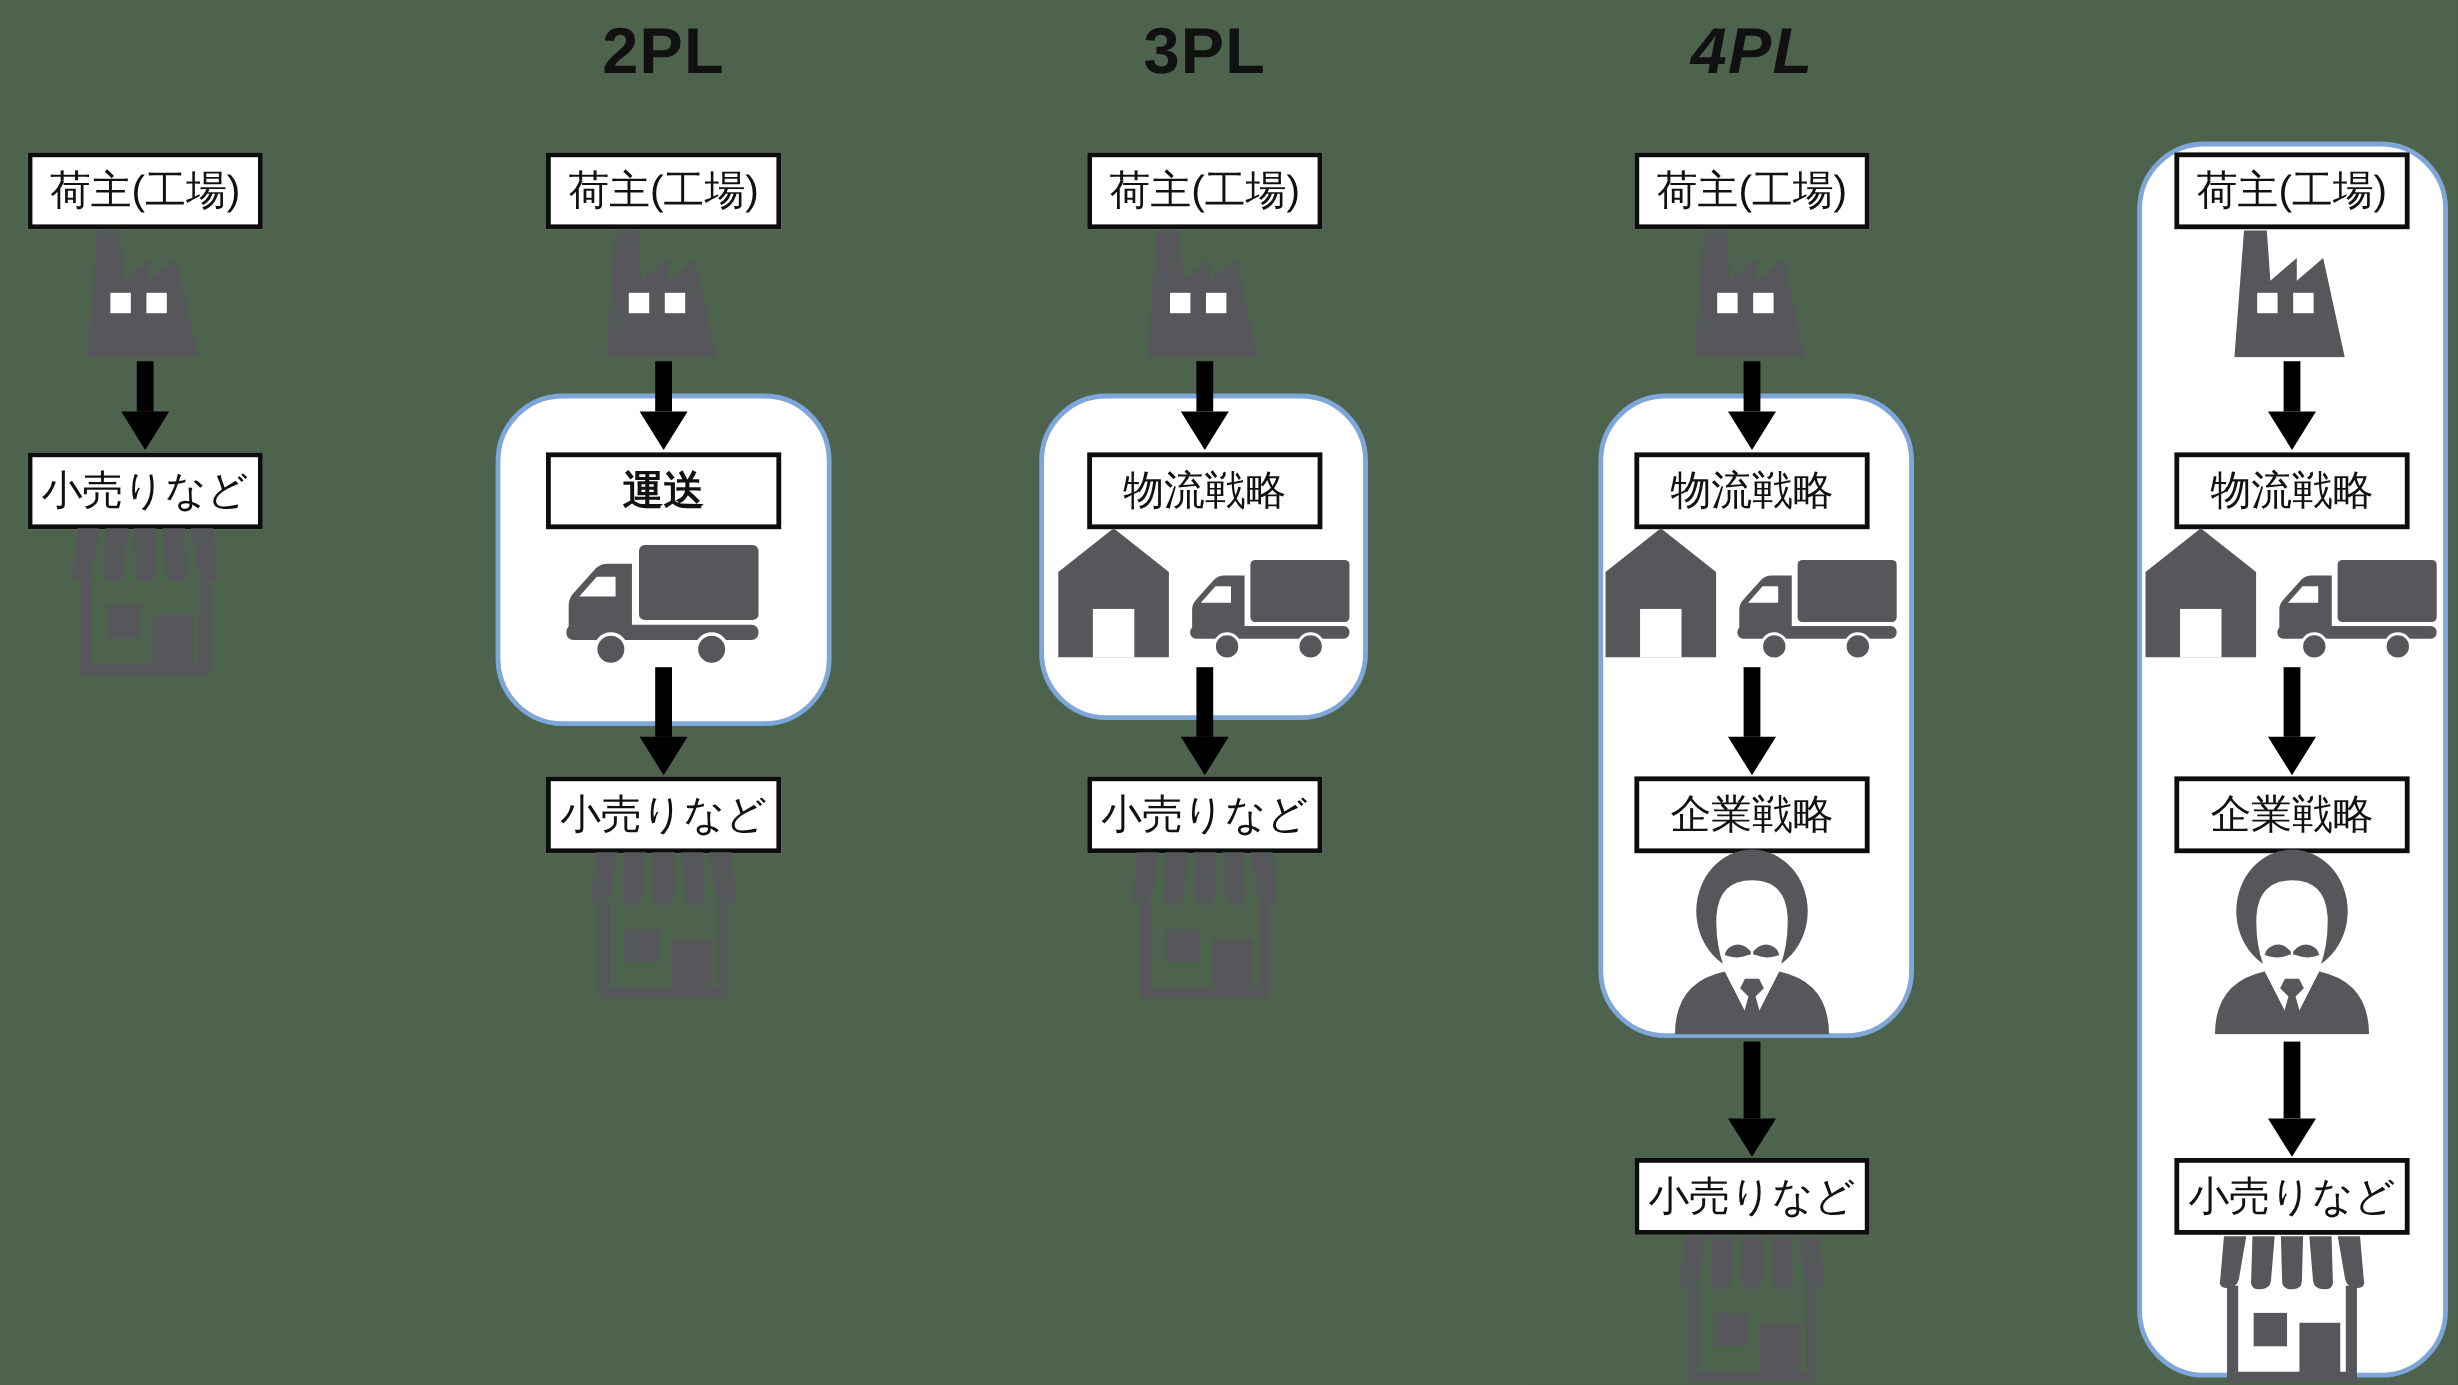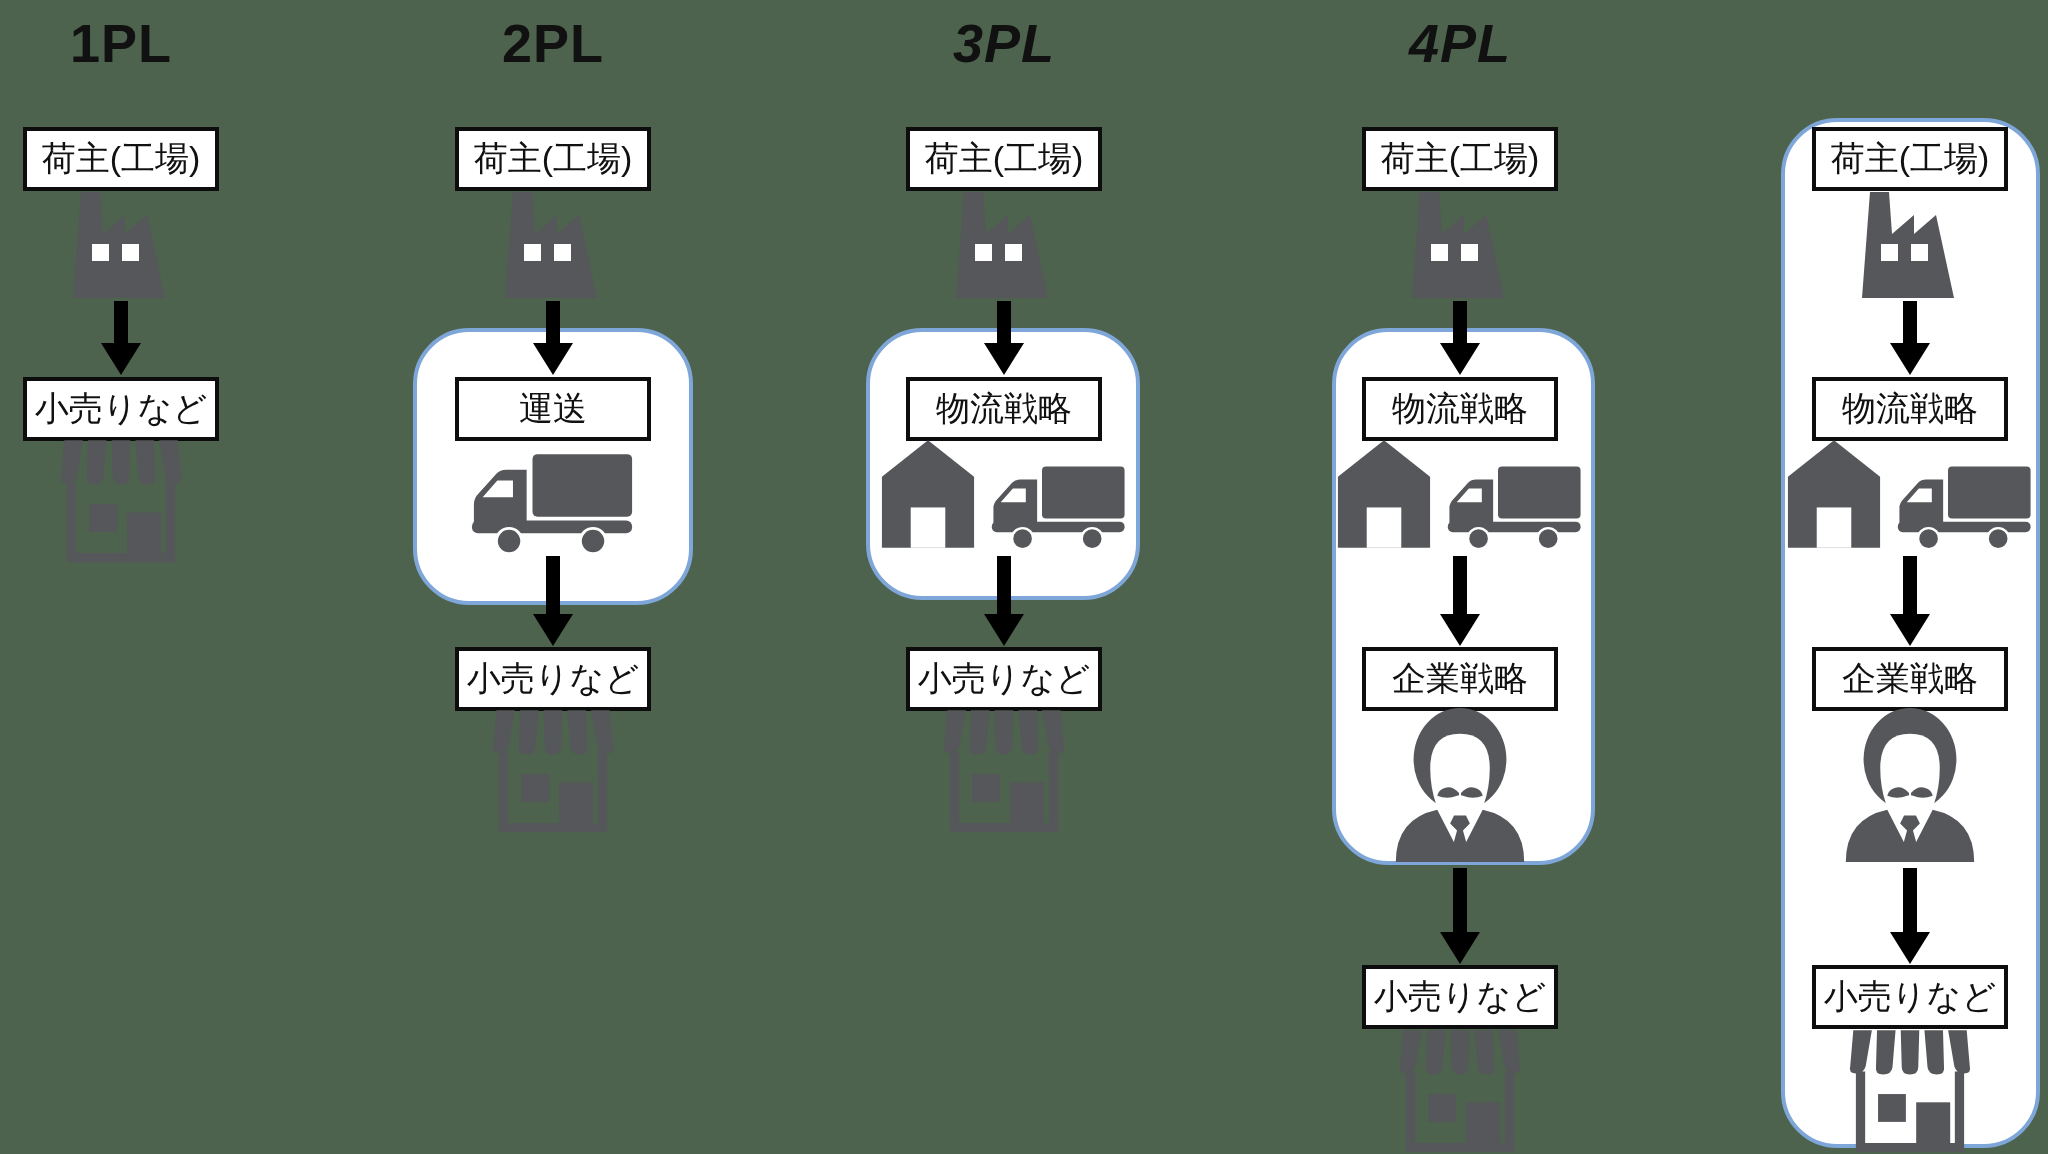--- a/index.html
+++ b/index.html
@@ -68,21 +68,20 @@
   </defs>
 </svg>
 
 <div class="canvas">
 
   <div class="scope-box" style="left:413px;top:328px;width:280px;height:277px;"></div>
   <div class="scope-box" style="left:866px;top:328px;width:274px;height:272px;"></div>
   <div class="scope-box" style="left:1332px;top:328px;width:263px;height:537px;"></div>
   <div class="scope-box" style="left:1781px;top:118px;width:259px;height:1030px;"></div>
 
-  <div class="col-title" style="left:1px;">1PL</div>
   <div class="label-box" style="left:23px;top:127px;">
       <span>荷主(工場)</span>
     </div>
   <svg class="icon" style="left:59px;top:188px;" width="124" height="110">
       <use href="#sym-factory"></use>
     </svg>
   <div class="arrow" style="left:101px;top:301px;height:74px;">
       <div class="shaft"></div>
       <div class="head"></div>
     </div>
@@ -97,38 +96,38 @@
   <div class="label-box" style="left:455px;top:127px;">
       <span>荷主(工場)</span>
     </div>
   <svg class="icon" style="left:491px;top:188px;" width="124" height="110">
       <use href="#sym-factory"></use>
     </svg>
   <div class="arrow" style="left:533px;top:301px;height:74px;">
       <div class="shaft"></div>
       <div class="head"></div>
     </div>
-  <div class="label-box" style="left:455px;top:377px;">
+  <div class="label-box" style="left:455px;top:377px;font-weight:bold;">
       <span>運送</span>
     </div>
   <svg class="icon" style="left:470px;top:452px;" width="166" height="103">
       <use href="#sym-truck"></use>
     </svg>
   <div class="arrow" style="left:533px;top:556px;height:90px;">
       <div class="shaft"></div>
       <div class="head"></div>
     </div>
   <div class="label-box" style="left:455px;top:647px;">
       <span>小売りなど</span>
     </div>
   <svg class="icon" style="left:486px;top:710px;" width="134" height="124">
       <use href="#sym-store"></use>
     </svg>
 
-  <div class="col-title" style="left:884px;font-style:italic;">3PL</div>
+  <div class="col-title" style="left:884px;">3PL</div>
   <div class="label-box" style="left:906px;top:127px;">
       <span>荷主(工場)</span>
     </div>
   <svg class="icon" style="left:942px;top:188px;" width="124" height="110">
       <use href="#sym-factory"></use>
     </svg>
   <div class="arrow" style="left:984px;top:301px;height:74px;">
       <div class="shaft"></div>
       <div class="head"></div>
     </div>

